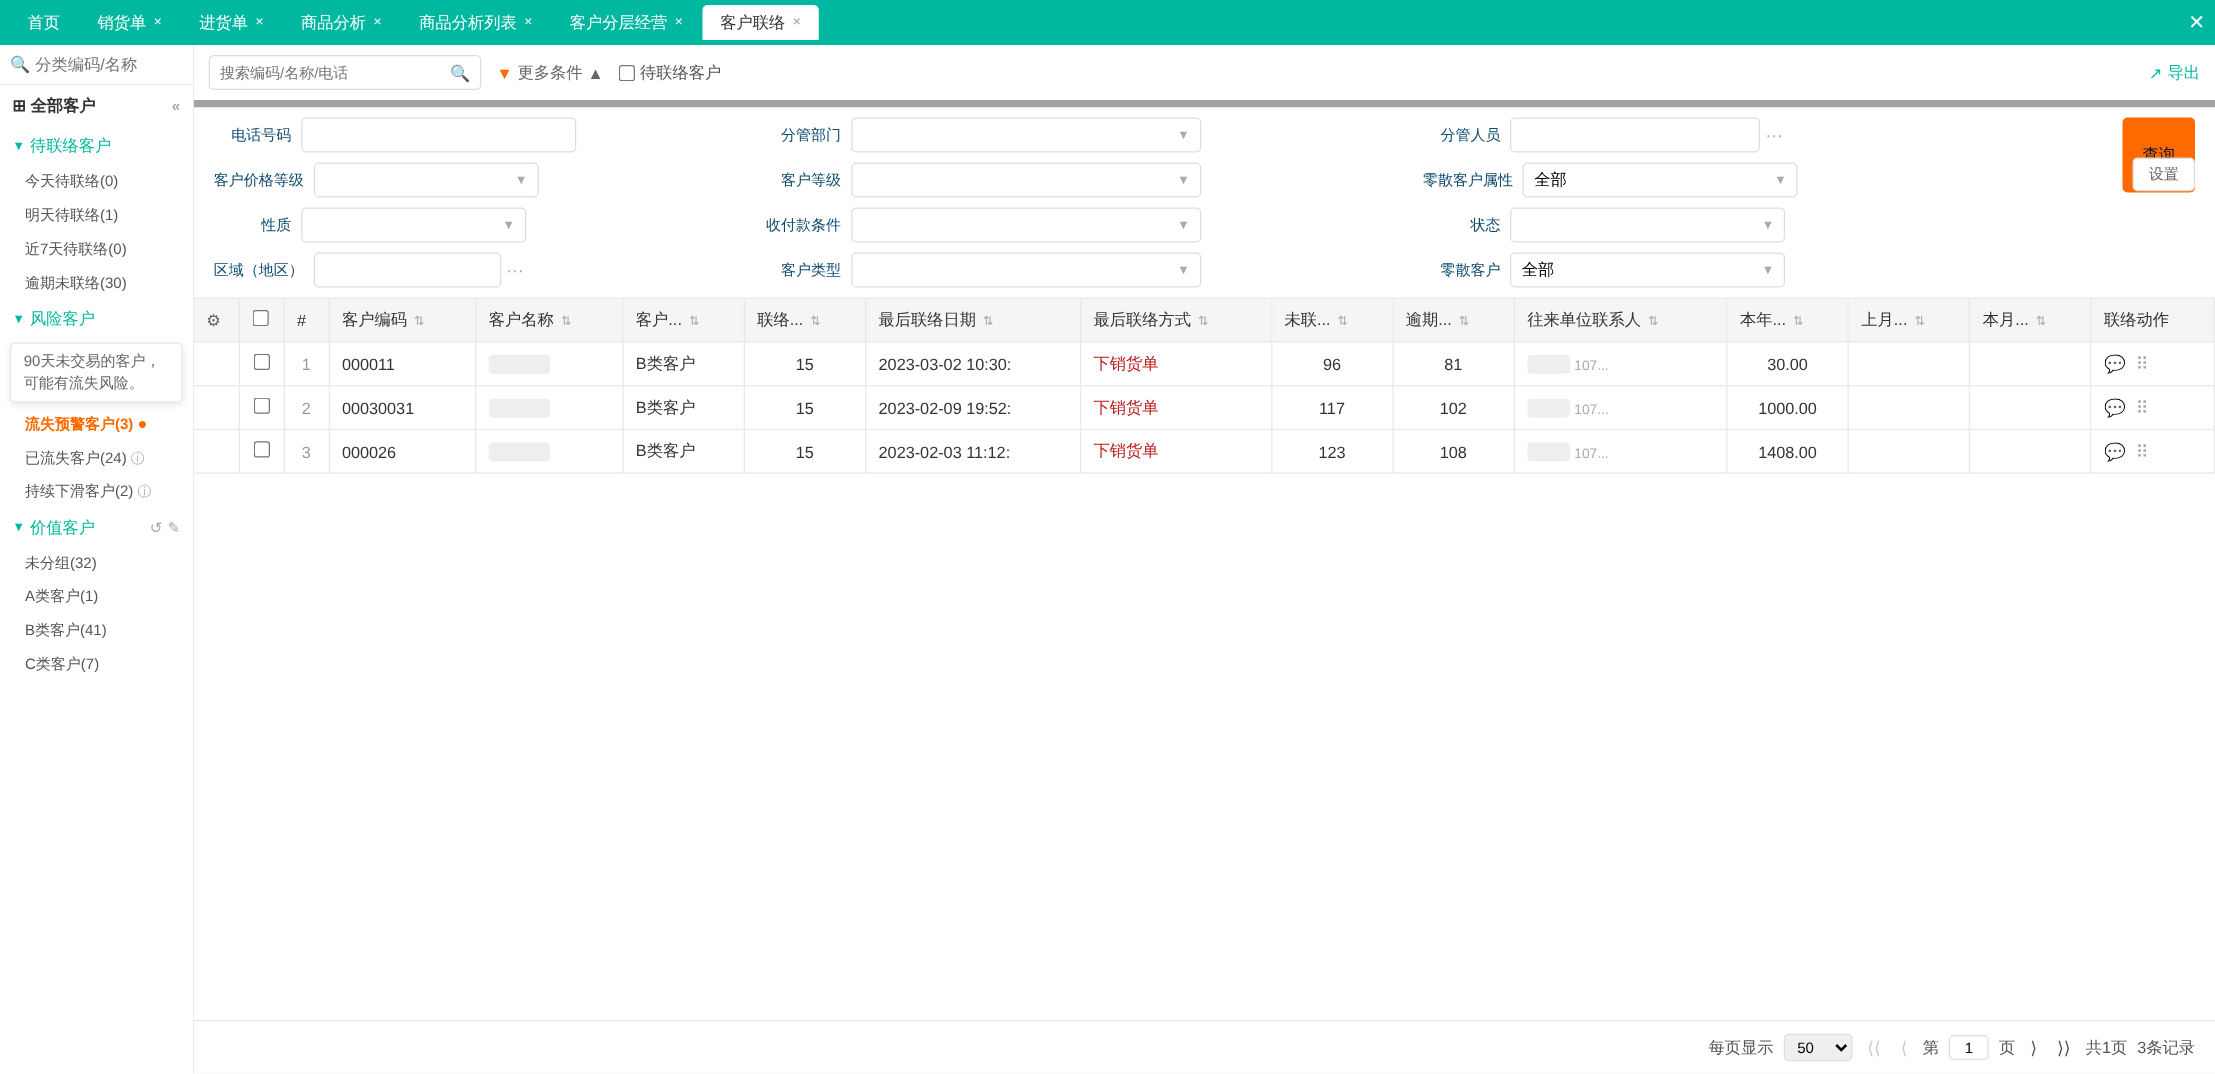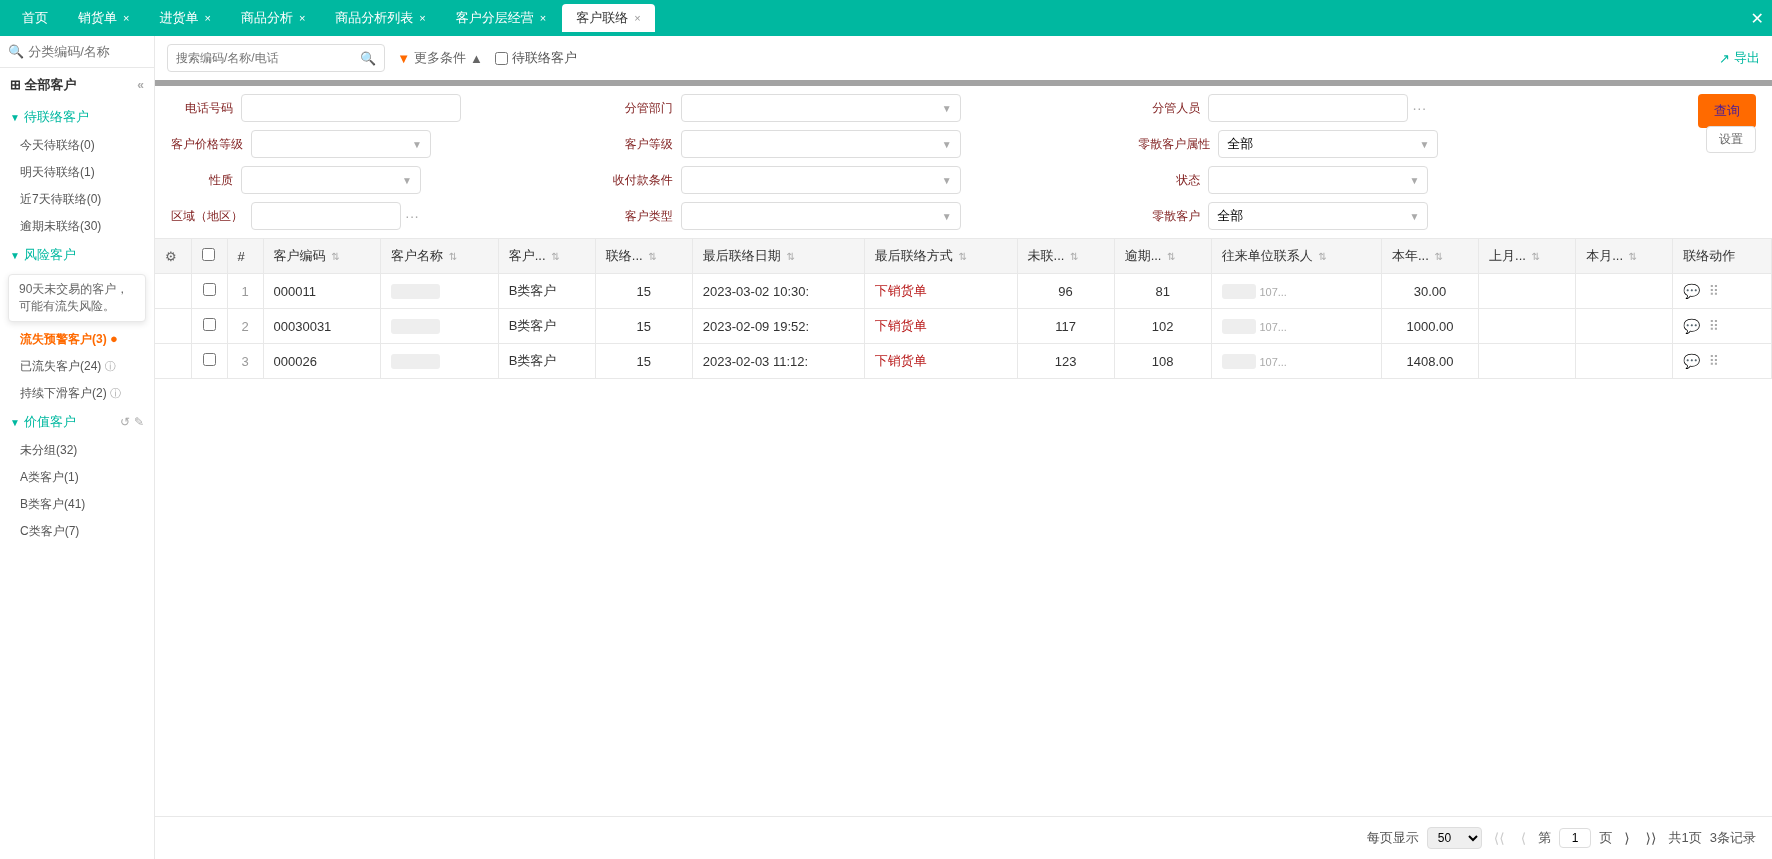--- a/index.html
+++ b/index.html
@@ -90,36 +90,36 @@
 
     
     .filter-panel {
       background: #fff; border-bottom: 1px solid #e8e8e8;
       padding: 8px 16px; position: relative;
     }
     .filter-row { display: flex; align-items: center; margin-bottom: 8px; gap: 0; }
     .filter-field {
       display: flex; align-items: center; flex: 1;
     }
-    .filter-label { color: #7f1d1d; font-size: 12px; min-width: 70px; text-align: right; padding-right: 8px; }
+    .filter-label { color: #0c4a6e; font-size: 12px; min-width: 70px; text-align: right; padding-right: 8px; }
     .filter-input {
       flex: 1; border: 1px solid #ddd; border-radius: 4px;
       height: 28px; padding: 0 8px; font-size: 12px; outline: none;
     }
     .filter-select {
       flex: 1; border: 1px solid #ddd; border-radius: 4px;
       height: 28px; padding: 0 8px; font-size: 12px; outline: none;
       background: #fff; display: flex; align-items: center; justify-content: space-between;
       cursor: pointer;
     }
     .filter-select .sel-arrow { color: #aaa; font-size: 10px; }
     .filter-dots { color: #aaa; font-size: 14px; cursor: pointer; padding: 0 4px; }
     .query-btn {
-      background: #ff6a00; color: #4c1d95; border: none; border-radius: 4px;
-      padding: 8px 16px; cursor: pointer; font-size: 13px;
+      background: #ff6a00; color: #0f172a; border: none; border-radius: 4px;
+      padding: 21px 16px; cursor: pointer; font-size: 13px;
       position: absolute; right: 16px; top: 8px;
     }
     .settings-btn {
       background: #fff; color: #666; border: 1px solid #ddd; border-radius: 4px;
       padding: 4px 12px; cursor: pointer; font-size: 12px;
       position: absolute; right: 16px; top: 40px;
     }
 
     
     .table-area { flex: 1; overflow: auto; background: #fff; }

